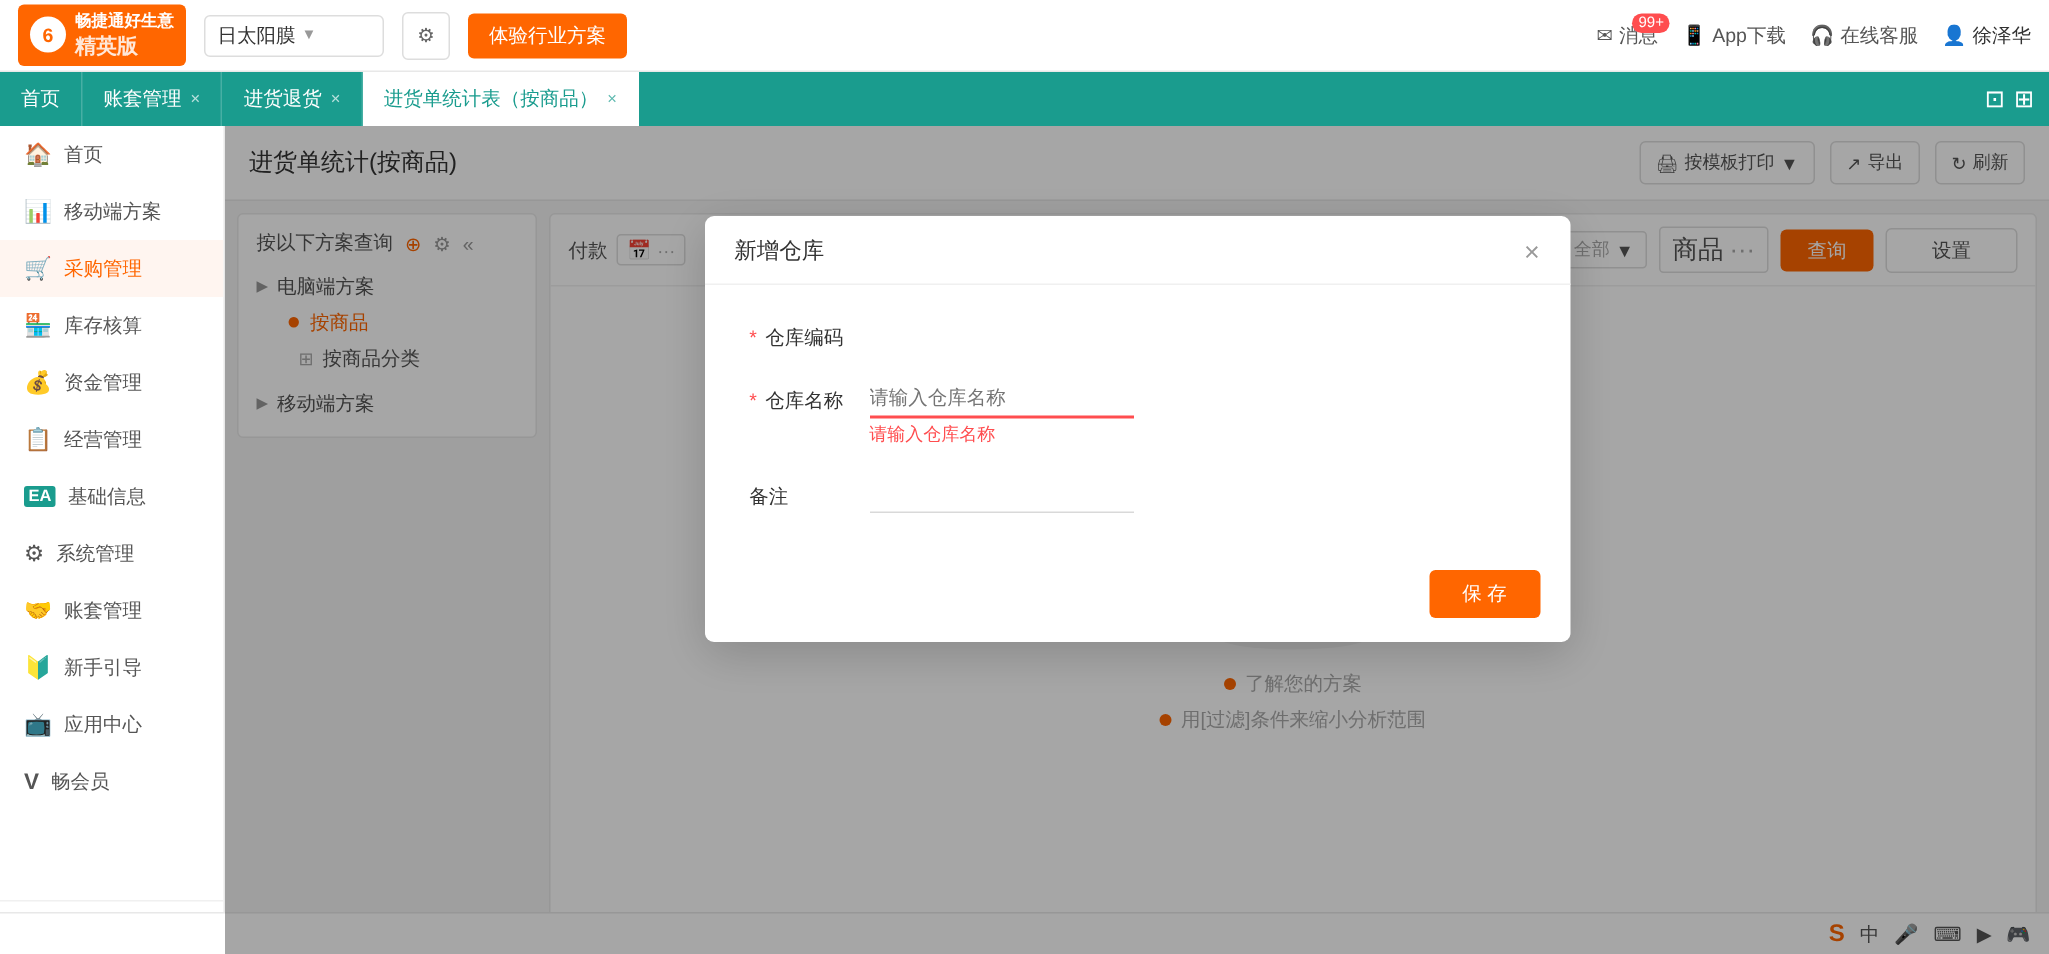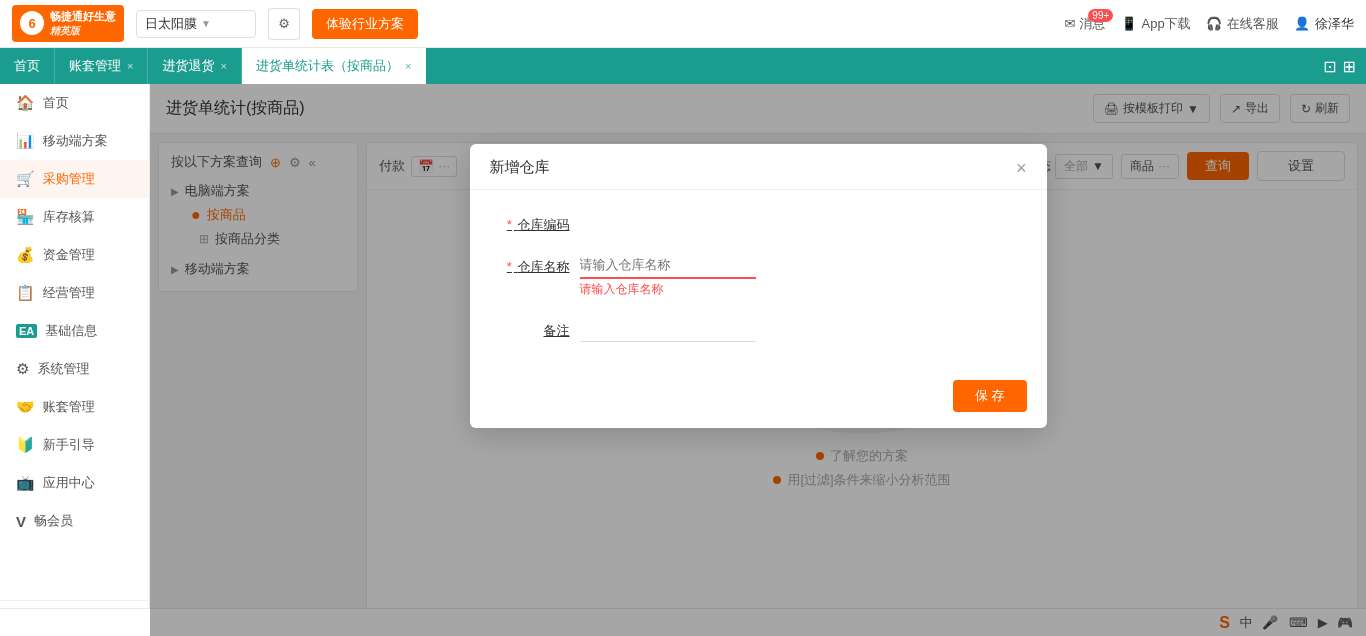--- a/index.html
+++ b/index.html
@@ -15,21 +15,21 @@
       display: flex; align-items: center; gap: 6px;
       background: #ff6600; border-radius: 4px; padding: 4px 8px;
       color: #fff; font-size: 12px; font-weight: bold; min-width: 110px;
     }
     .logo-icon {
       width: 24px; height: 24px; background: #fff; border-radius: 50%;
       display: flex; align-items: center; justify-content: center;
       color: #ff6600; font-weight: bold; font-size: 13px;
     }
     .logo-text { font-size: 11px; line-height: 1.3; }
-    .logo-sub { font-size: 10px; opacity: 0.85; font-style: italic; }
+    .logo-sub { font-size: 14px; opacity: 0.85; }
 
     .store-selector {
       display: flex; align-items: center; gap: 4px;
       border: 1px solid #ddd; border-radius: 4px; padding: 4px 8px;
       background: #fff; cursor: pointer; min-width: 120px;
       color: #333;
     }
     .store-selector .arrow { color: #999; font-size: 10px; }
 
     .gear-btn {
@@ -132,22 +132,22 @@
     }
     .modal-header {
       display: flex; align-items: center; justify-content: space-between;
       padding: 14px 20px 12px 20px; border-bottom: 1px solid #f0f0f0;
     }
     .modal-title { font-size: 15px; font-weight: 500; color: #333; }
     .modal-close { cursor: pointer; color: #999; font-size: 18px; line-height: 1; }
     .modal-body { padding: 20px 30px 10px 30px; }
     .form-row { display: flex; align-items: flex-start; margin-bottom: 18px; }
     .form-label {
-      width: 80px; text-align: right; padding-right: 10px;
-      padding-top: 6px; color: #333; font-size: 13px; flex-shrink: 0; text-decoration: underline;
+      width: 80px; padding-right: 10px;
+      padding-top: 6px; color: #333; font-size: 13px; flex-shrink: 0;
     }
     .required { color: #ff4d4f; margin-right: 2px; }
     .form-control {
       flex: 1; border: none; border-bottom: 1px solid #d9d9d9;
       padding: 5px 0; font-size: 13px; color: #333; outline: none;
       background: transparent;
     }
     .form-control.error-border { border-bottom-color: #ff4d4f; }
     .error-hint { color: #ff4d4f; font-size: 12px; margin-top: 2px; }
     .form-field-wrap { flex: 1; }
@@ -384,21 +384,21 @@
               </div>
             </div>
             <div style="display:flex; align-items:center; gap:8px;">
               <div style="display:flex; align-items:center; gap:4px; font-size:12px; color:#555;">
                 <span>单据状态</span>
                 <div style="border:1px solid #ddd; border-radius:3px; padding:3px 8px; cursor:pointer; display:flex; align-items:center; gap:4px;">
                   <span style="color:#aaa;">全部</span>
                   <span>▼</span>
                 </div>
               </div>
-              <div style="border:1px solid #ddd; border-radius:3px; padding:3px 8px; cursor:pointer; display:flex; align-items:center; gap:4px; font-size:12px; color:#555;">
+              <div style="border:1px solid #ddd; border-radius:3px; padding:3px 8px; cursor:pointer; display:flex; align-items:center; gap:4px; font-size:17px; color:#555;">
                 <span>商品</span>
                 <span style="color:#aaa;">···</span>
               </div>
               <button class="query-btn">查询</button>
               <button class="setting-btn">设置</button>
             </div>
           </div>
 
           <div style="flex:1; display:flex; flex-direction:column; align-items:center; justify-content:center; padding:30px;">
             <div style="width:120px; height:100px; position:relative; margin-bottom:12px;">

